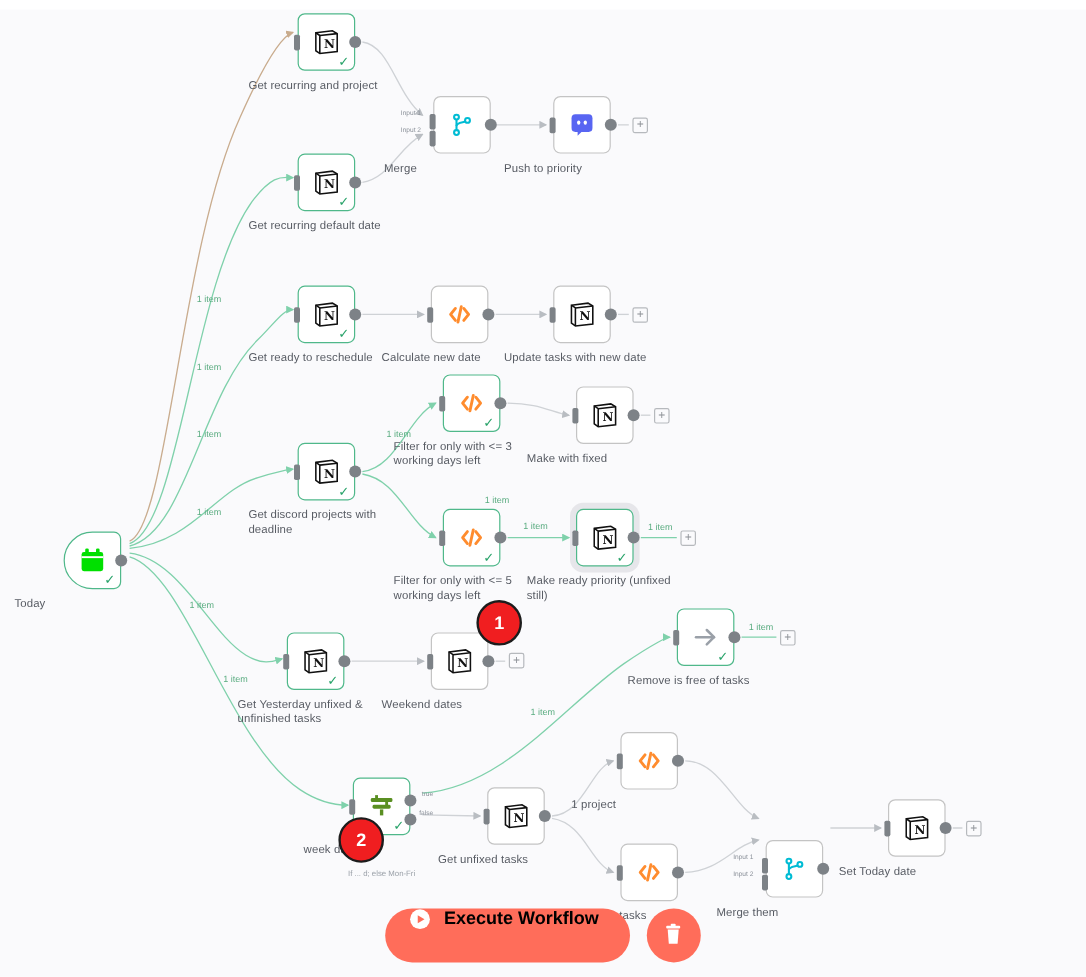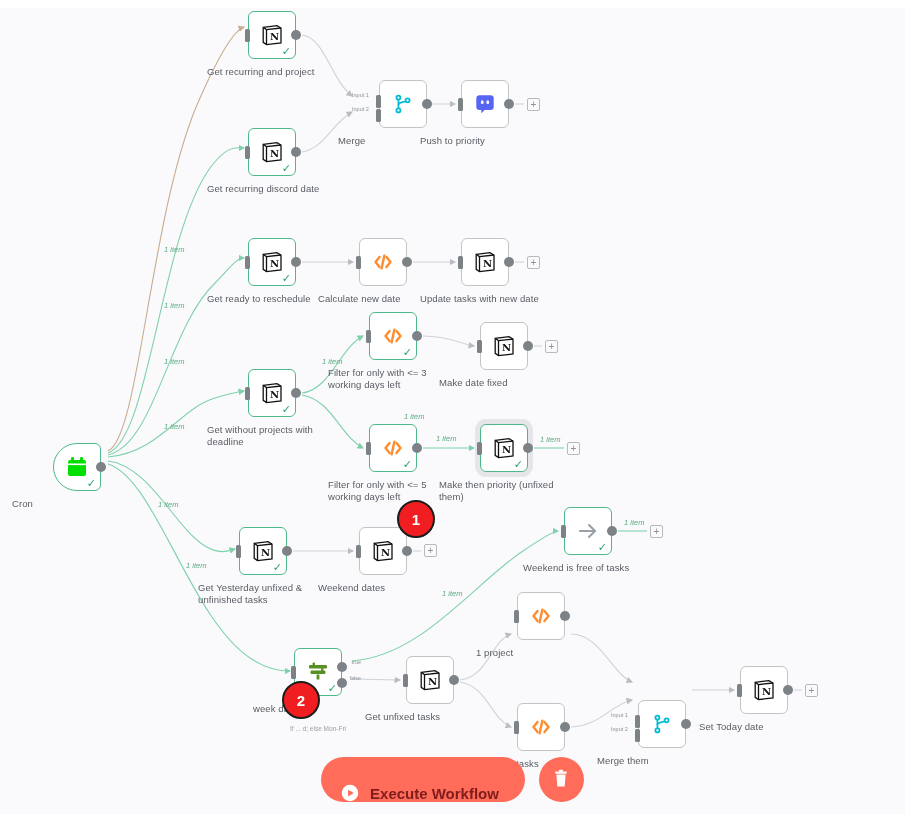--- a/index.html
+++ b/index.html
@@ -60,41 +60,41 @@
 
   
   .plus{
     position:absolute;width:13px;height:13px;box-sizing:border-box;
     border:1px solid #b6b9bd;border-radius:2px;background:#fafafc;
     color:#8d9197;font-size:10px;line-height:11px;text-align:center;
   }
 
   
   .itemlbl{
-    position:absolute;font-size:7.5px;color:#5aac80;white-space:nowrap;font-style:italic;
+    position:absolute;font-size:7.5px;color:#5aac80;white-space:nowrap;
   }
 
   
   .badge{
     position:absolute;width:34px;height:34px;border-radius:50%;
     background:#f01e20;border:2.5px solid #1c1c1c;
     color:#fff;font-size:15px;font-weight:bold;
     display:flex;align-items:center;justify-content:center;
     font-family:"Liberation Sans",sans-serif;
   }
 
   
   #footer{
     position:absolute;left:0;bottom:0;width:905px;height:70px;
     display:flex;align-items:center;justify-content:center;gap:14px;
   }
   #exec{
     height:45px;padding:0 26px 0 20px;border:none;border-radius:23px;
-    background:#ff6d5a;color:#7f1d1d;font-size:15px;font-weight:bold;
-    display:flex;align-items:flex-end;gap:11px;cursor:pointer;
+    background:#ff6d5a;color:#000000;font-size:15px;font-weight:bold;
+    display:flex;align-items:flex-start;gap:11px;cursor:pointer;
     font-family:"Liberation Sans",sans-serif;
   }
   #trash{
     width:45px;height:45px;border:none;border-radius:50%;background:#ff6d5a;
     display:flex;align-items:center;justify-content:center;cursor:pointer;
   }
 </style>
 </head>
 <body>
 
@@ -158,21 +158,21 @@
     <span class="glyph">
       <svg width="24" height="24" viewBox="0 0 24 24">
           <rect x="3" y="5" width="18" height="16" rx="2" fill="#00e000"></rect>
           <rect x="6" y="2" width="3" height="5" rx="1.2" fill="#00e000"></rect>
           <rect x="15" y="2" width="3" height="5" rx="1.2" fill="#00e000"></rect>
           <rect x="3" y="8.5" width="18" height="1.6" fill="#fff"></rect>
         </svg>
     </span>
     <span class="tick">✓</span>
     <span class="out"></span>
-    <span class="caption">Cron</span>
+    <span class="caption">Today</span>
   </div>
 
   <div class="node ok" style="left:248px;top:3px;">
     <span class="glyph">
       <svg width="24" height="24" viewBox="0 0 24 24">
           <path d="M3.2 4.3 L17 2.6 L21 5 L21 20 L6.5 21.6 L3.2 19.3 Z" fill="#fff" stroke="#111" stroke-width="1.3"></path>
           <path d="M3.2 4.3 L6.5 6.6 L6.5 21.6" fill="none" stroke="#111" stroke-width="1.3"></path>
           <path d="M6.5 6.6 L21 5" fill="none" stroke="#111" stroke-width="1.3"></path>
           <text x="10" y="17" font-family="DejaVu Serif, serif" font-size="10" font-weight="bold" fill="#111">N</text>
         </svg>
@@ -188,24 +188,24 @@
       <svg width="24" height="24" viewBox="0 0 24 24">
           <path d="M3.2 4.3 L17 2.6 L21 5 L21 20 L6.5 21.6 L3.2 19.3 Z" fill="#fff" stroke="#111" stroke-width="1.3"></path>
           <path d="M3.2 4.3 L6.5 6.6 L6.5 21.6" fill="none" stroke="#111" stroke-width="1.3"></path>
           <path d="M6.5 6.6 L21 5" fill="none" stroke="#111" stroke-width="1.3"></path>
           <text x="10" y="17" font-family="DejaVu Serif, serif" font-size="10" font-weight="bold" fill="#111">N</text>
         </svg>
     </span>
     <span class="tick">✓</span>
     <span class="inp"></span>
     <span class="out"></span>
-    <span class="caption">Get recurring discord date</span>
-  </div>
-
-  <div class="node" style="left:379px;top:72px;">
+    <span class="caption">Get recurring default date</span>
+  </div>
+
+  <div class="node" style="left:361px;top:72px;">
     <span class="glyph">
       <svg width="22" height="22" viewBox="0 0 24 24" fill="none" stroke="#00bcd4" stroke-width="1.9">
           <circle cx="7" cy="5" r="2.2"></circle>
           <circle cx="7" cy="19" r="2.2"></circle>
           <circle cx="17" cy="8" r="2.2"></circle>
           <path d="M7 7.2 L7 16.8"></path>
           <path d="M7 13 C7 10 12 10 15.3 9"></path>
         </svg>
     </span>
     <span class="inp dual1"></span>
@@ -277,21 +277,21 @@
       <svg width="24" height="24" viewBox="0 0 24 24">
           <path d="M3.2 4.3 L17 2.6 L21 5 L21 20 L6.5 21.6 L3.2 19.3 Z" fill="#fff" stroke="#111" stroke-width="1.3"></path>
           <path d="M3.2 4.3 L6.5 6.6 L6.5 21.6" fill="none" stroke="#111" stroke-width="1.3"></path>
           <path d="M6.5 6.6 L21 5" fill="none" stroke="#111" stroke-width="1.3"></path>
           <text x="10" y="17" font-family="DejaVu Serif, serif" font-size="10" font-weight="bold" fill="#111">N</text>
         </svg>
     </span>
     <span class="tick">✓</span>
     <span class="inp"></span>
     <span class="out"></span>
-    <span class="caption">Get without projects with deadline</span>
+    <span class="caption">Get discord projects with deadline</span>
   </div>
 
   <div class="node ok" style="left:369px;top:304px;">
     <span class="glyph">
       <svg width="24" height="24" viewBox="0 0 24 24" fill="none" stroke="#ff8c2e" stroke-width="2.4" stroke-linecap="round" stroke-linejoin="round">
           <path d="M8.5 7 L4.5 12 L8.5 17"></path>
           <path d="M15.5 7 L19.5 12 L15.5 17"></path>
           <path d="M13.4 5.6 L10.6 18.4"></path>
         </svg>
     </span>
@@ -305,21 +305,21 @@
     <span class="glyph">
       <svg width="24" height="24" viewBox="0 0 24 24">
           <path d="M3.2 4.3 L17 2.6 L21 5 L21 20 L6.5 21.6 L3.2 19.3 Z" fill="#fff" stroke="#111" stroke-width="1.3"></path>
           <path d="M3.2 4.3 L6.5 6.6 L6.5 21.6" fill="none" stroke="#111" stroke-width="1.3"></path>
           <path d="M6.5 6.6 L21 5" fill="none" stroke="#111" stroke-width="1.3"></path>
           <text x="10" y="17" font-family="DejaVu Serif, serif" font-size="10" font-weight="bold" fill="#111">N</text>
         </svg>
     </span>
     <span class="inp"></span>
     <span class="out"></span>
-    <span class="caption">Make date fixed</span>
+    <span class="caption">Make with fixed</span>
   </div>
 
   <div class="node ok" style="left:369px;top:416px;">
     <span class="glyph">
       <svg width="24" height="24" viewBox="0 0 24 24" fill="none" stroke="#ff8c2e" stroke-width="2.4" stroke-linecap="round" stroke-linejoin="round">
           <path d="M8.5 7 L4.5 12 L8.5 17"></path>
           <path d="M15.5 7 L19.5 12 L15.5 17"></path>
           <path d="M13.4 5.6 L10.6 18.4"></path>
         </svg>
     </span>
@@ -334,21 +334,21 @@
       <svg width="24" height="24" viewBox="0 0 24 24">
           <path d="M3.2 4.3 L17 2.6 L21 5 L21 20 L6.5 21.6 L3.2 19.3 Z" fill="#fff" stroke="#111" stroke-width="1.3"></path>
           <path d="M3.2 4.3 L6.5 6.6 L6.5 21.6" fill="none" stroke="#111" stroke-width="1.3"></path>
           <path d="M6.5 6.6 L21 5" fill="none" stroke="#111" stroke-width="1.3"></path>
           <text x="10" y="17" font-family="DejaVu Serif, serif" font-size="10" font-weight="bold" fill="#111">N</text>
         </svg>
     </span>
     <span class="tick">✓</span>
     <span class="inp"></span>
     <span class="out"></span>
-    <span class="caption">Make then priority (unfixed them)</span>
+    <span class="caption">Make ready priority (unfixed still)</span>
   </div>
 
   <div class="node ok" style="left:239px;top:519px;">
     <span class="glyph">
       <svg width="24" height="24" viewBox="0 0 24 24">
           <path d="M3.2 4.3 L17 2.6 L21 5 L21 20 L6.5 21.6 L3.2 19.3 Z" fill="#fff" stroke="#111" stroke-width="1.3"></path>
           <path d="M3.2 4.3 L6.5 6.6 L6.5 21.6" fill="none" stroke="#111" stroke-width="1.3"></path>
           <path d="M6.5 6.6 L21 5" fill="none" stroke="#111" stroke-width="1.3"></path>
           <text x="10" y="17" font-family="DejaVu Serif, serif" font-size="10" font-weight="bold" fill="#111">N</text>
         </svg>
@@ -376,21 +376,21 @@
   <div class="node ok" style="left:564px;top:499px;">
     <span class="glyph">
       <svg width="24" height="24" viewBox="0 0 24 24" fill="none" stroke="#9aa0a8" stroke-width="2.1" stroke-linecap="round" stroke-linejoin="round">
           <path d="M4 12 L19 12"></path>
           <path d="M13 6 L19 12 L13 18"></path>
         </svg>
     </span>
     <span class="tick">✓</span>
     <span class="inp"></span>
     <span class="out"></span>
-    <span class="caption">Weekend is free of tasks</span>
+    <span class="caption">Remove is free of tasks</span>
   </div>
 
   <div class="node ok" style="left:294px;top:640px;">
     <span class="glyph">
       <svg width="24" height="24" viewBox="0 0 24 24">
           <rect x="3" y="5" width="18" height="3.4" rx="1.2" fill="#5a8f22"></rect>
           <rect x="4.5" y="10.6" width="15" height="3.4" rx="1.2" fill="#5a8f22"></rect>
           <rect x="10.6" y="14.5" width="2.8" height="5" fill="#5a8f22"></rect>
           <rect x="6.6" y="2.6" width="2.4" height="3" fill="#5a8f22"></rect>
           <rect x="15" y="8.2" width="2.4" height="3" fill="#5a8f22"></rect>
@@ -413,21 +413,21 @@
           <path d="M3.2 4.3 L6.5 6.6 L6.5 21.6" fill="none" stroke="#111" stroke-width="1.3"></path>
           <path d="M6.5 6.6 L21 5" fill="none" stroke="#111" stroke-width="1.3"></path>
           <text x="10" y="17" font-family="DejaVu Serif, serif" font-size="10" font-weight="bold" fill="#111">N</text>
         </svg>
     </span>
     <span class="inp"></span>
     <span class="out"></span>
     <span class="caption">Get unfixed tasks</span>
   </div>
 
-  <div class="node" style="left:517px;top:584px;">
+  <div class="node" style="left:517px;top:602px;">
     <span class="glyph">
       <svg width="24" height="24" viewBox="0 0 24 24" fill="none" stroke="#ff8c2e" stroke-width="2.4" stroke-linecap="round" stroke-linejoin="round">
           <path d="M8.5 7 L4.5 12 L8.5 17"></path>
           <path d="M15.5 7 L19.5 12 L15.5 17"></path>
           <path d="M13.4 5.6 L10.6 18.4"></path>
         </svg>
     </span>
     <span class="inp"></span>
     <span class="out"></span>
     <span class="caption">1 project</span>

